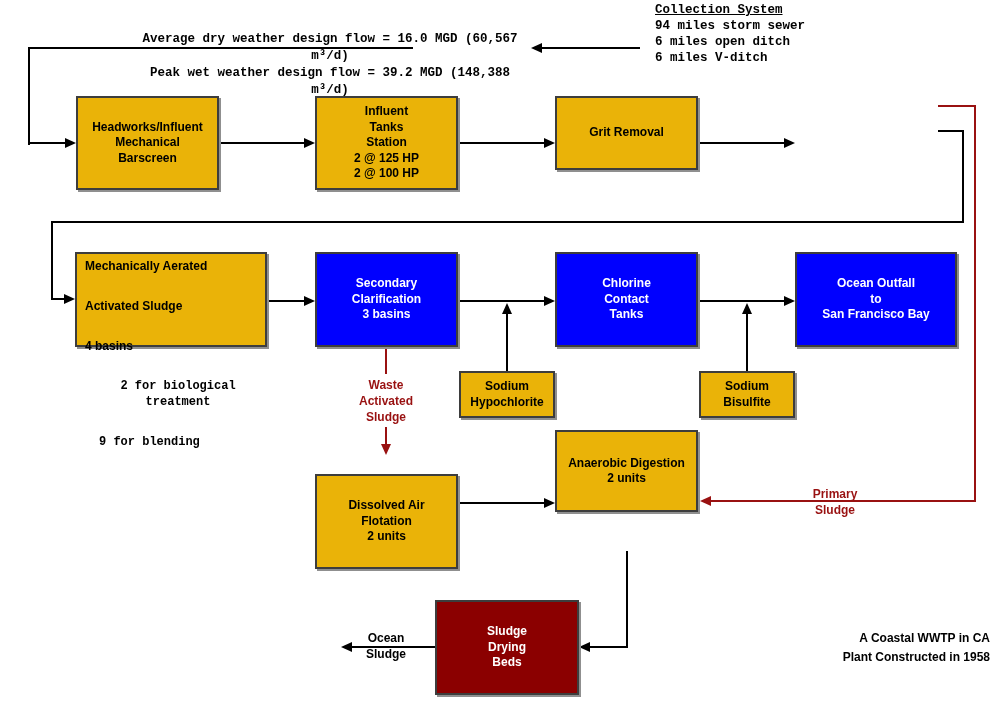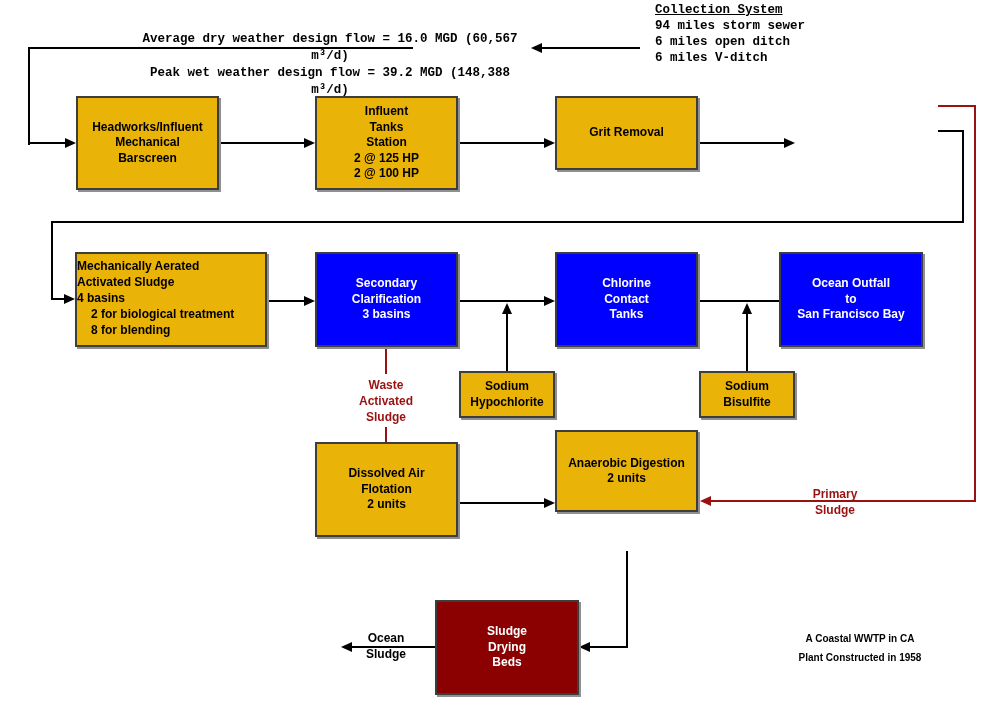--- a/index.html
+++ b/index.html
@@ -11,39 +11,39 @@
   .box {
     position:absolute; box-sizing:border-box;
     border:2px solid #3d3d3d; background:#eab308;
     box-shadow:2px 2px 0 #8f8f8f;
     display:flex; flex-direction:column; justify-content:center; align-items:center;
     text-align:center; font-size:12px; line-height:15.5px;
   }
   .box span { display:block; }
   .box.blue { background:var(--process-blue, #0000ff); color:#ffffff; }
   .box.darkred { background:var(--sludge-red, #8b0000); color:#ffffff; }
-  .box.left-align { justify-content:flex-start; align-items:flex-start; text-align:center; padding:4px 0; line-height:16px; }
-  .box .indent { padding-left:14px; }
+  .box.left-align { justify-content:flex-start; align-items:flex-start; text-align:center; padding:4px 8px; line-height:16px;gap:24px; }
+  .box .indent { padding-left:14px;font-family:Liberation Mono, monospace; }
   .hline, .vline { position:absolute; background:#000; }
   .hline { height:2px; }
   .vline { width:2px; }
   .hline.red, .vline.red { background:var(--flow-red, #991111); }
   .arr { position:absolute; width:0; height:0; }
   .arr.right { border-top:5px solid transparent; border-bottom:5px solid transparent; border-left:11px solid #000; }
   .arr.left  { border-top:5px solid transparent; border-bottom:5px solid transparent; border-right:11px solid #000; }
   .arr.up    { border-left:5px solid transparent; border-right:5px solid transparent; border-bottom:11px solid #000; }
   .arr.down  { border-left:5px solid transparent; border-right:5px solid transparent; border-top:11px solid #000; }
   .arr.red.left { border-right-color:var(--flow-red, #991111); }
   .arr.red.down { border-top-color:var(--flow-red, #991111); }
   .note { position:absolute; font-size:12.5px; line-height:17px;font-family:Liberation Mono, monospace; }
   .note.center { text-align:center; }
   .note .underline { text-decoration:underline; }
   .redtext { color:var(--flow-red, #991111); }
   .flowlabel { position:absolute; text-align:center; font-size:12px; line-height:16px; }
-  .caption { position:absolute; text-align:center; font-size:10px; line-height:19px; }
+  .caption { position:absolute; text-align:right; font-size:12px; line-height:19px; }
 </style>
 </head>
 <body>
 
 <div id="canvas">
 
   <div class="hline" style="left:542px;top:47px;width:98px"></div>
   <div class="arr left" style="left:531px;top:43px"></div>
 
   <div class="hline" style="left:28px;top:47px;width:385px"></div>
@@ -145,52 +145,52 @@
   <div class="box" style="left:555px;top:96px;width:143px;height:74px">
     <span>Grit Removal</span>
   </div>
 
 
   <div class="box left-align" style="left:75px;top:252px;width:192px;height:95px">
     <span>Mechanically Aerated</span>
     <span>Activated Sludge</span>
     <span>4 basins</span>
     <span class="indent">2 for biological treatment</span>
-    <span class="indent">8 for blending</span>
+    <span class="indent">9 for blending</span>
   </div>
 
   <div class="box blue" style="left:315px;top:252px;width:143px;height:95px">
     <span>Secondary</span>
     <span>Clarification</span>
     <span>3 basins</span>
   </div>
 
   <div class="box blue" style="left:555px;top:252px;width:143px;height:95px">
     <span>Chlorine</span>
     <span>Contact</span>
     <span>Tanks</span>
   </div>
 
-  <div class="box blue" style="left:779px;top:252px;width:144px;height:95px">
+  <div class="box blue" style="left:795px;top:252px;width:162px;height:95px">
     <span>Ocean Outfall</span>
     <span>to</span>
     <span>San Francisco Bay</span>
   </div>
 
   <div class="box" style="left:459px;top:371px;width:96px;height:47px">
     <span>Sodium</span>
     <span>Hypochlorite</span>
   </div>
 
   <div class="box" style="left:699px;top:371px;width:96px;height:47px">
     <span>Sodium</span>
     <span>Bisulfite</span>
   </div>
 
-  <div class="box" style="left:315px;top:442px;width:143px;height:95px">
+  <div class="box" style="left:315px;top:474px;width:143px;height:95px">
     <span>Dissolved Air</span>
     <span>Flotation</span>
     <span>2 units</span>
   </div>
 
   <div class="box" style="left:555px;top:430px;width:143px;height:82px">
     <span>Anaerobic Digestion</span>
     <span>2 units</span>
   </div>
 

